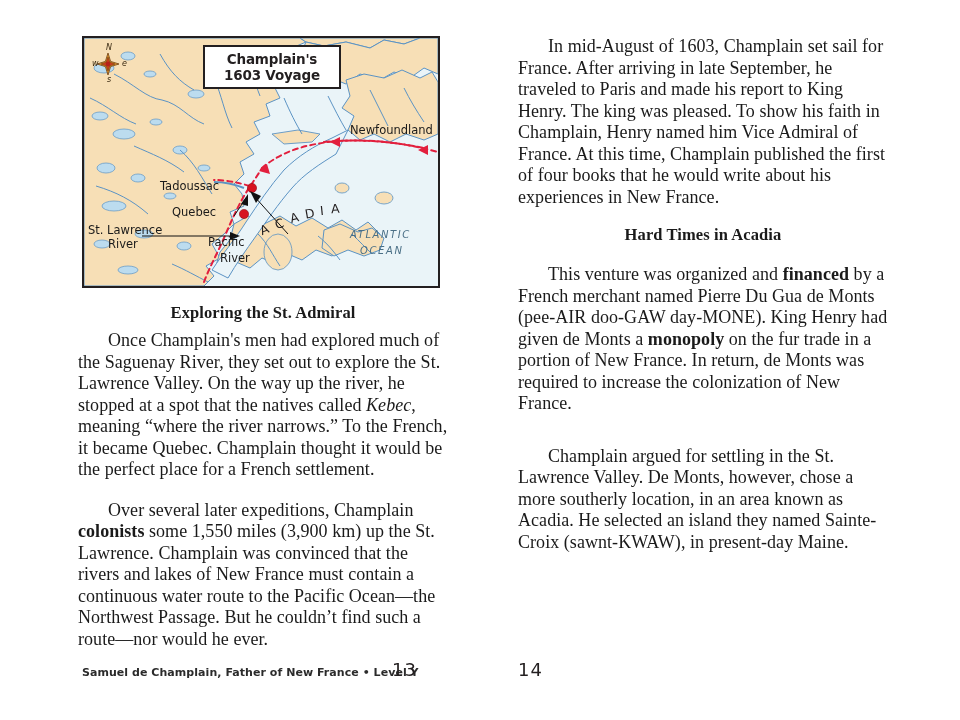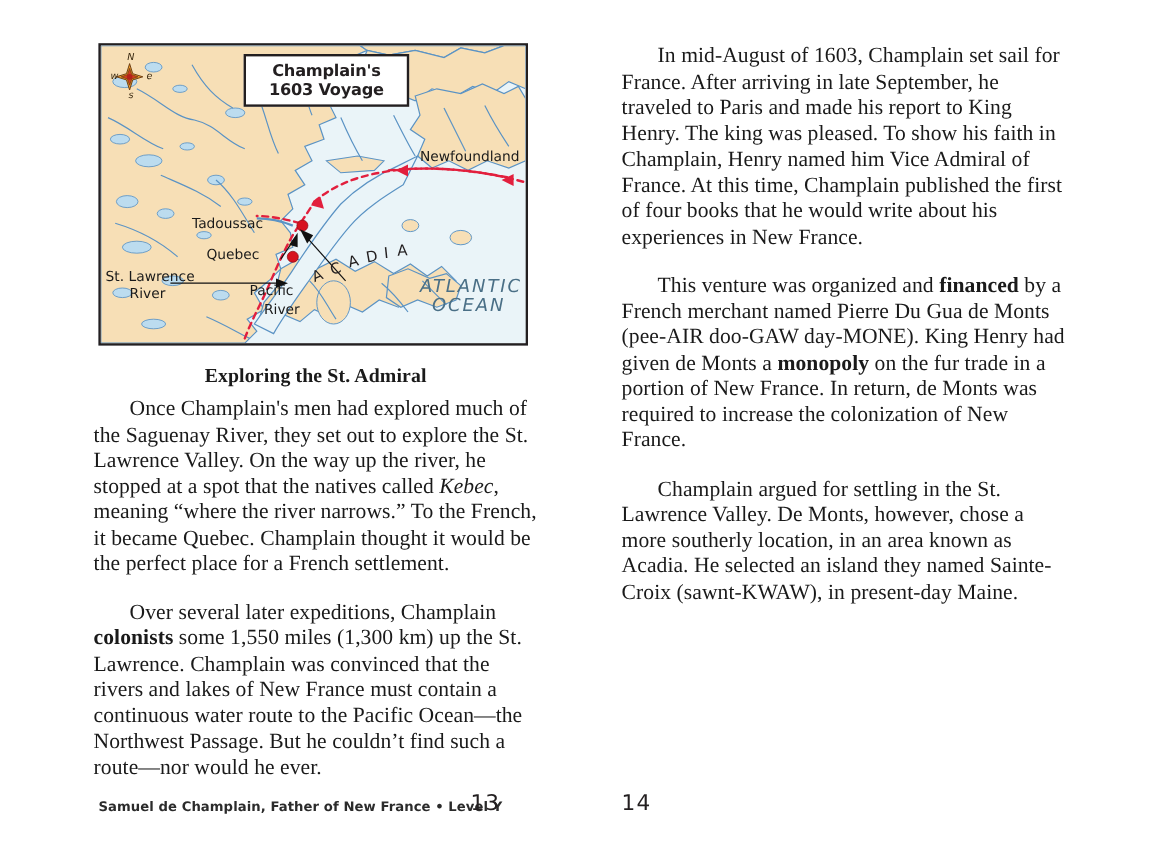--- a/index.html
+++ b/index.html
@@ -86,21 +86,21 @@
   
   .mlabel {
     position: absolute;
     font-family: "DejaVu Sans", "Liberation Sans", sans-serif;
     color: #1a1a1a;
     white-space: nowrap;
     line-height: 1.08;
   }
   .mlabel-city   { font-size: 11.5px; }
   .mlabel-ocean  {
-    font-size: 15px;
+    font-size: 10px;
     font-style: italic;
     color: #4a6f86;
     letter-spacing: 1.6px;
     text-align: center;
   }
   .mlabel-compass{ font-size: 8px; font-style: italic; color: #3a2a12; }
   .acadia-letter {
     position: absolute;
     font-family: "DejaVu Sans", "Liberation Sans", sans-serif;
     font-size: 12.5px;
@@ -285,32 +285,33 @@
     <span class="mlabel mlabel-ocean" style="left:266px; top:192px;">ATLANTIC</span>
     <span class="mlabel mlabel-ocean" style="left:276px; top:208px;">OCEAN</span>
   </div>
 
   <div class="col col-left" style="top:303px;">
 
     <h2 class="section-head">Exploring the St. Admiral</h2>
 
     <p class="para"><span>Once Champlain's men had explored much of the Saguenay River, they set out to explore the St. Lawrence Valley. On the way up the river, he stopped at a spot that the natives called </span><span class="i">Kebec</span><span>, meaning “where the river narrows.” To the French, it became Quebec. Champlain thought it would be the perfect place for a French settlement.</span></p>
 
-    <p class="para" style="margin-top:19px;"><span>Over several later expeditions, Champlain </span><span class="b">colonists</span><span> some 1,550 miles (1,300 km) up the St. Lawrence. Champlain was convinced that the rivers and lakes of New France must contain a continuous water route to the Pacific Ocean—the Northwest Passage. But he couldn’t find such a route—nor would he ever.</span></p>
+    <p class="para" style="margin-top:19px;"><span>Over several later expeditions, Champlain </span><span class="b">colonists</span><span> some 1,550 miles (3,900 km) up the St. Lawrence. Champlain was convinced that the rivers and lakes of New France must contain a continuous water route to the Pacific Ocean—the Northwest Passage. But he couldn’t find such a route—nor would he ever.</span></p>
   </div>
 
   <div class="col col-right" style="top:36px;">
 
     <p class="para">In mid-August of 1603, Champlain set sail for France. After arriving in late September, he traveled to Paris and made his report to King Henry. The king was pleased. To show his faith in Champlain, Henry named him Vice Admiral of France. At this time, Champlain published the first of four books that he would write about his experiences in New France.</p>
 
+    <h2 class="section-head" style="margin-top:17px;">Hard Times in Acadia</h2>
 
 
     <p class="para" style="margin-top:19px;"><span>This venture was organized and </span><span class="b">financed</span><span> by a French merchant named Pierre Du Gua de Monts (pee-AIR doo-GAW day-MONE). King Henry had given de Monts a </span><span class="b">monopoly</span><span> on the fur trade in a portion of New France. In return, de Monts was required to increase the colonization of New France.</span></p>
 
-    <p class="para" style="margin-top:19px;">Champlain argued for settling in the St. Lawrence Valley. De Monts, however, chose a more southerly location, in an area known as Acadia. He selected an island they named Sainte-Croix (sawnt-KWAW), in present-day Maine.</p>
+    <p class="para" style="margin-top:31px;">Champlain argued for settling in the St. Lawrence Valley. De Monts, however, chose a more southerly location, in an area known as Acadia. He selected an island they named Sainte-Croix (sawnt-KWAW), in present-day Maine.</p>
   </div>
 
   <div class="footer-credit">Samuel de Champlain, Father of New France • Level Y</div>
 
   <div class="page-num page-num-left">13</div>
 
   <div class="page-num page-num-right">14</div>
 
 </div>
 

